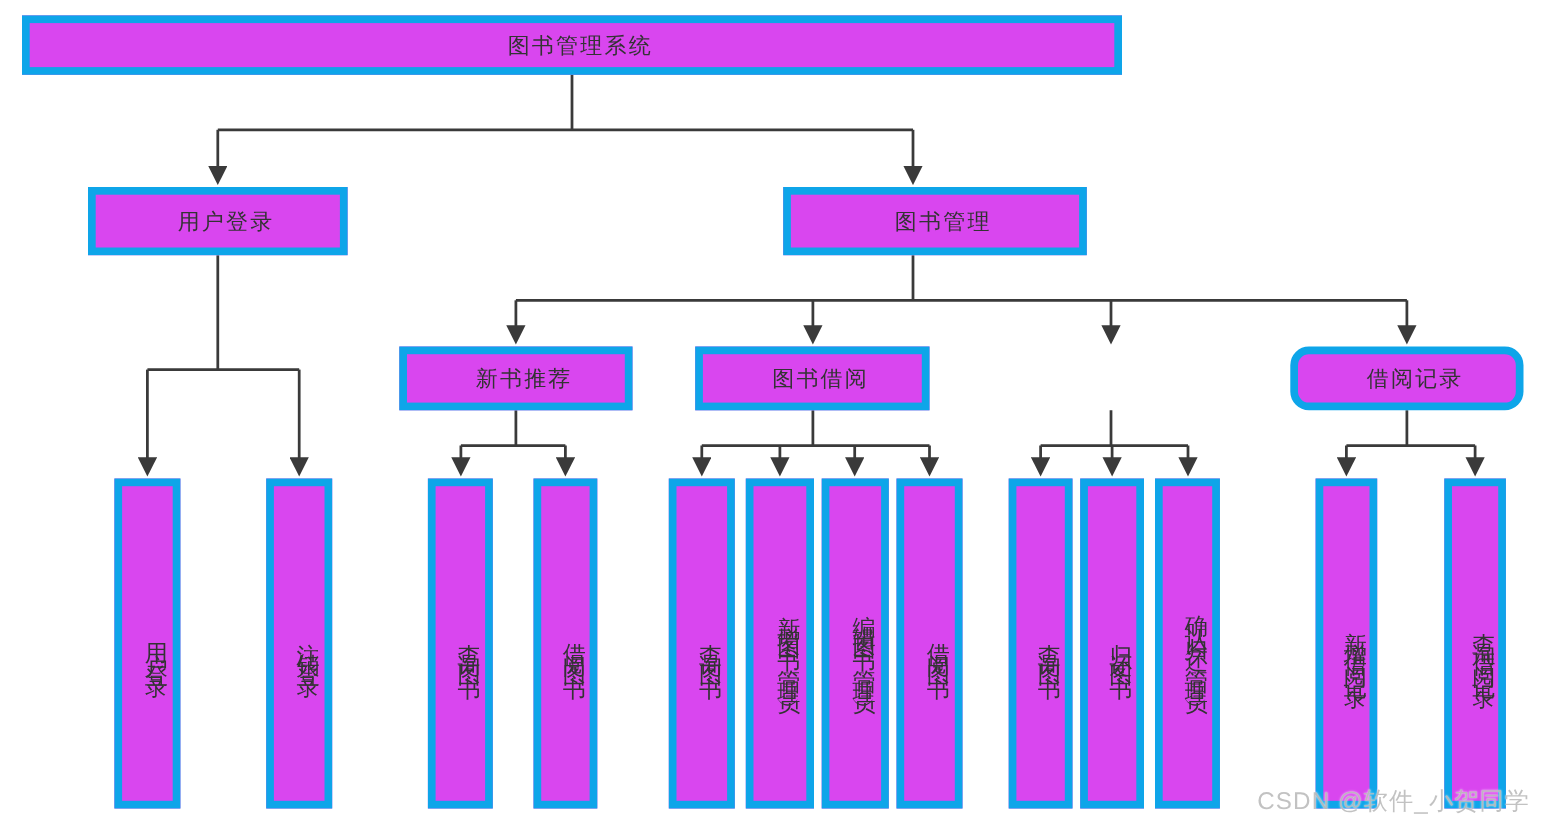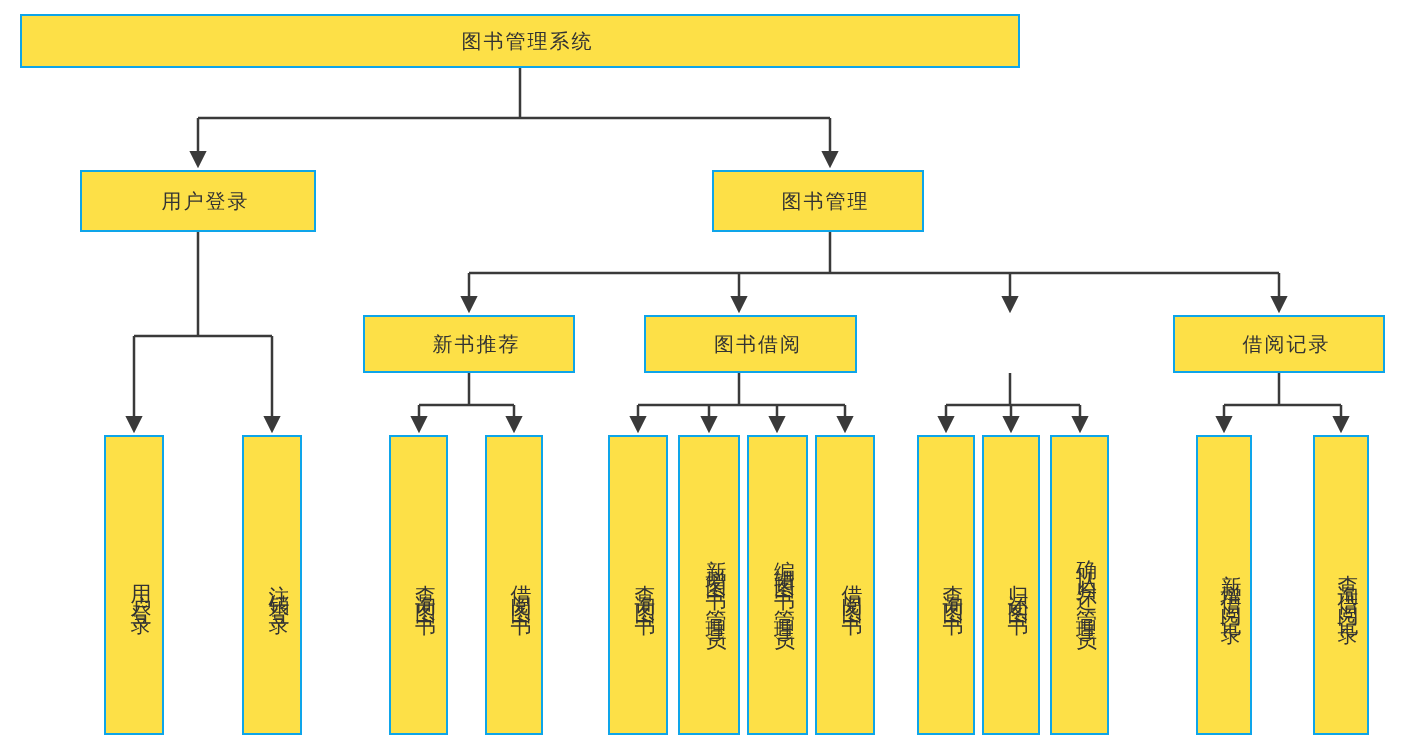--- a/index.html
+++ b/index.html
@@ -18,22 +18,22 @@
     background: #ffffff;
   }
   .connectors {
     position: absolute;
     left: 0; top: 0;
     width: 1405px; height: 747px;
     z-index: 1;
   }
   .box {
     position: absolute;
-    background: #fde047;
-    border: 2px solid #0ea5e9;
+    background: #d946ef;
+    border: 7px solid #0ea5e9;
     box-sizing: border-box;
     display: flex;
     align-items: center;
     justify-content: center;
     color: #333333;
     font-size: 20px;
     z-index: 2;
     letter-spacing: 2px;
     padding-left: 15px;
   }
@@ -41,25 +41,25 @@
     writing-mode: vertical-rl;
     text-orientation: mixed;
     letter-spacing: 10px;
     line-height: 1;
     font-size: 21px;
     padding-top: 6px;
   }
   
   .n-root      { left: 20px;   top: 14px;  width: 1000px; height: 54px; }
   .n-login     { left: 80px;   top: 170px; width: 236px;  height: 62px; }
-  .n-mgmt      { left: 712px;  top: 170px; width: 212px;  height: 62px; }
+  .n-mgmt      { left: 712px;  top: 170px; width: 276px;  height: 62px; }
   .n-newbook   { left: 363px;  top: 315px; width: 212px;  height: 58px; text-align: center; }
-  .n-borrow    { left: 632px;  top: 315px; width: 213px;  height: 58px; margin-left: 12px; }
+  .n-borrow    { left: 632px;  top: 315px; width: 213px;  height: 58px; }
   .n-current   { left: 903px;  top: 315px; width: 214px;  height: 58px; }
-  .n-records   { left: 1173px; top: 315px; width: 212px;  height: 58px; }
+  .n-records   { left: 1173px; top: 315px; width: 212px;  height: 58px; border-radius: 17px; }
   .l-1  { left: 104px;  top: 435px; width: 60px; height: 300px; }
   .l-2  { left: 242px;  top: 435px; width: 60px; height: 300px; }
   .l-3  { left: 389px;  top: 435px; width: 59px; height: 300px; }
   .l-4  { left: 485px;  top: 435px; width: 58px; height: 300px; }
   .l-5  { left: 608px;  top: 435px; width: 60px; height: 300px; }
   .l-6  { left: 678px;  top: 435px; width: 62px; height: 300px; }
   .l-7  { left: 747px;  top: 435px; width: 61px; height: 300px; }
   .l-8  { left: 815px;  top: 435px; width: 60px; height: 300px; }
   .l-9  { left: 917px;  top: 435px; width: 58px; height: 300px; }
   .l-10 { left: 982px;  top: 435px; width: 58px; height: 300px; }
@@ -148,14 +148,15 @@
   <div class="box vbox l-7">编辑图书（管理员）</div>
   <div class="box vbox l-8">借阅图书</div>
 
   <div class="box vbox l-9">查询图书</div>
   <div class="box vbox l-10">归还图书</div>
   <div class="box vbox l-11">确认归还（管理员）</div>
 
   <div class="box vbox l-12">新增借阅记录</div>
   <div class="box vbox l-13">查询借阅记录</div>
 
+  <div class="watermark">CSDN @软件_小贺同学</div>
 
 </div>
 
 </body></html>

